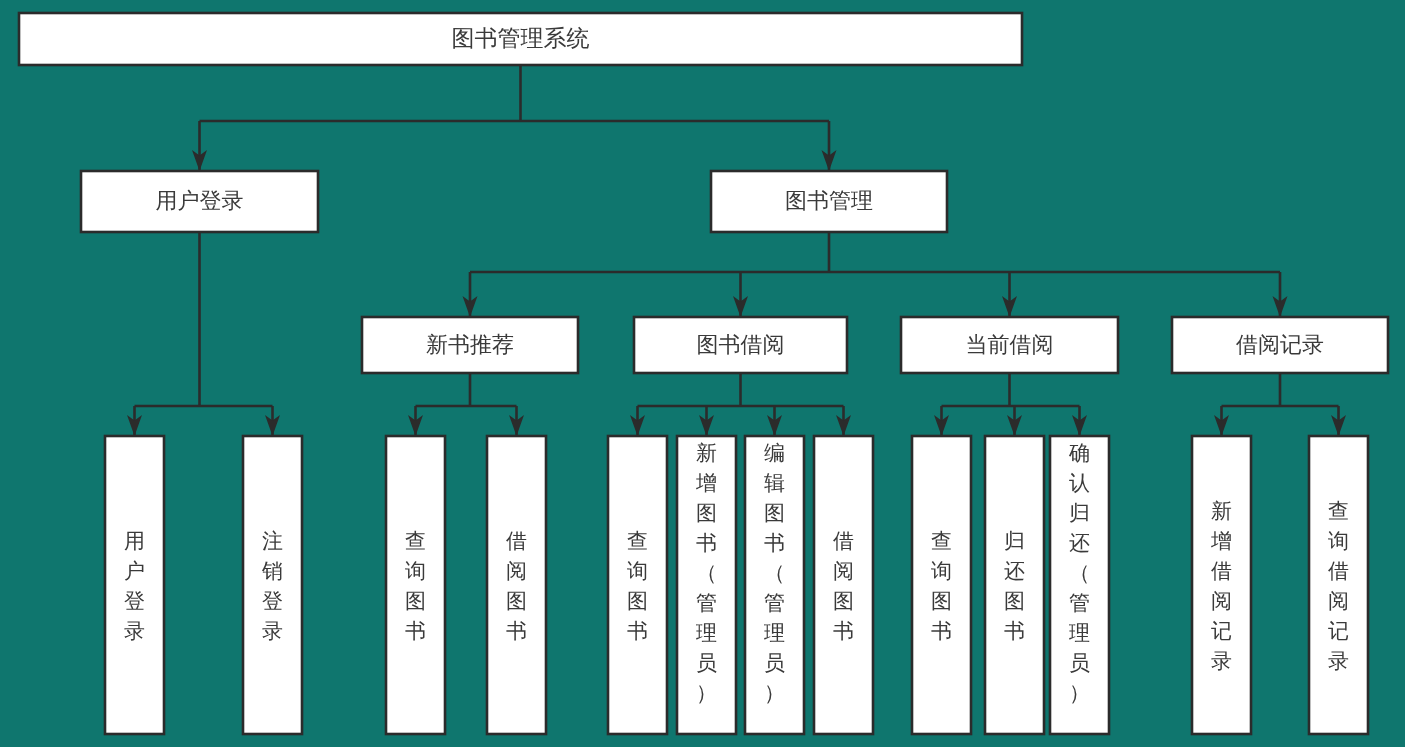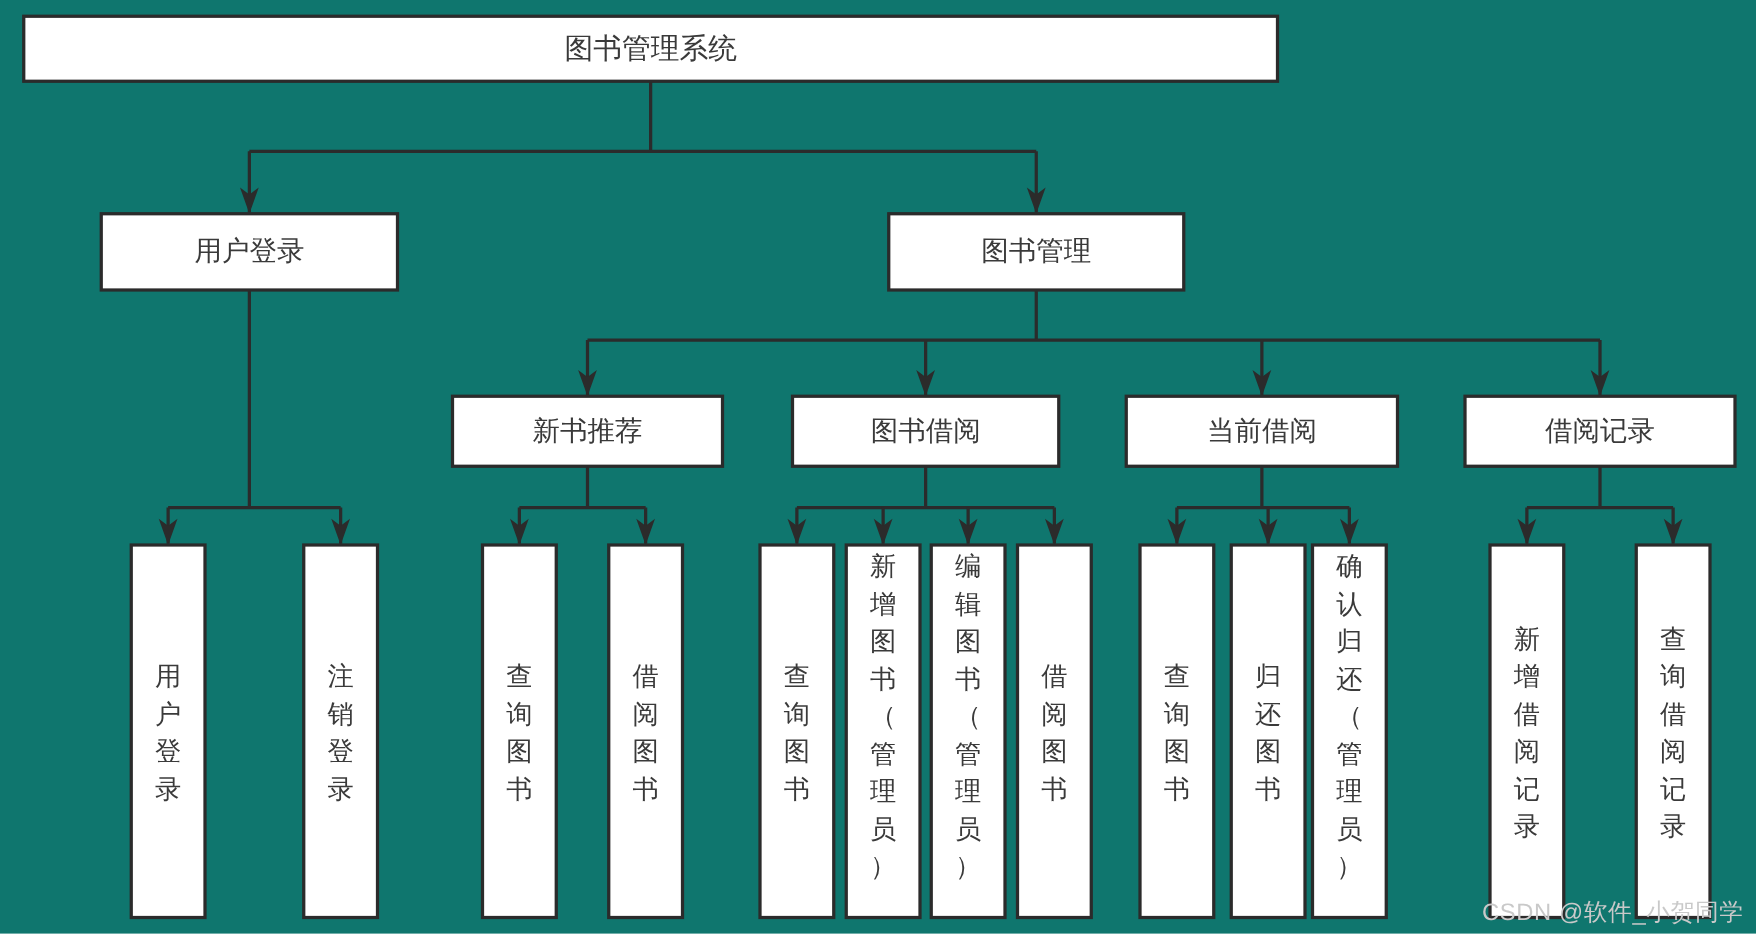--- a/index.html
+++ b/index.html
@@ -208,14 +208,13 @@
           <text x="1221.5" class="leaf-label"><tspan x="1221.5" y="518.4">新</tspan><tspan x="1221.5" y="548.4">增</tspan><tspan x="1221.5" y="578.4">借</tspan><tspan x="1221.5" y="608.4">阅</tspan><tspan x="1221.5" y="638.4">记</tspan><tspan x="1221.5" y="668.4">录</tspan></text>
         </g>
         <g>
           <rect x="1309" y="436" width="59" height="298" class="node-box"></rect>
           <text x="1338.5" class="leaf-label"><tspan x="1338.5" y="518.4">查</tspan><tspan x="1338.5" y="548.4">询</tspan><tspan x="1338.5" y="578.4">借</tspan><tspan x="1338.5" y="608.4">阅</tspan><tspan x="1338.5" y="638.4">记</tspan><tspan x="1338.5" y="668.4">录</tspan></text>
         </g>
       </g>
 
   </svg>
 
-  <div class="watermark">CSDN @软件_小贺同学</div>
 </div>
 
 </body></html>

